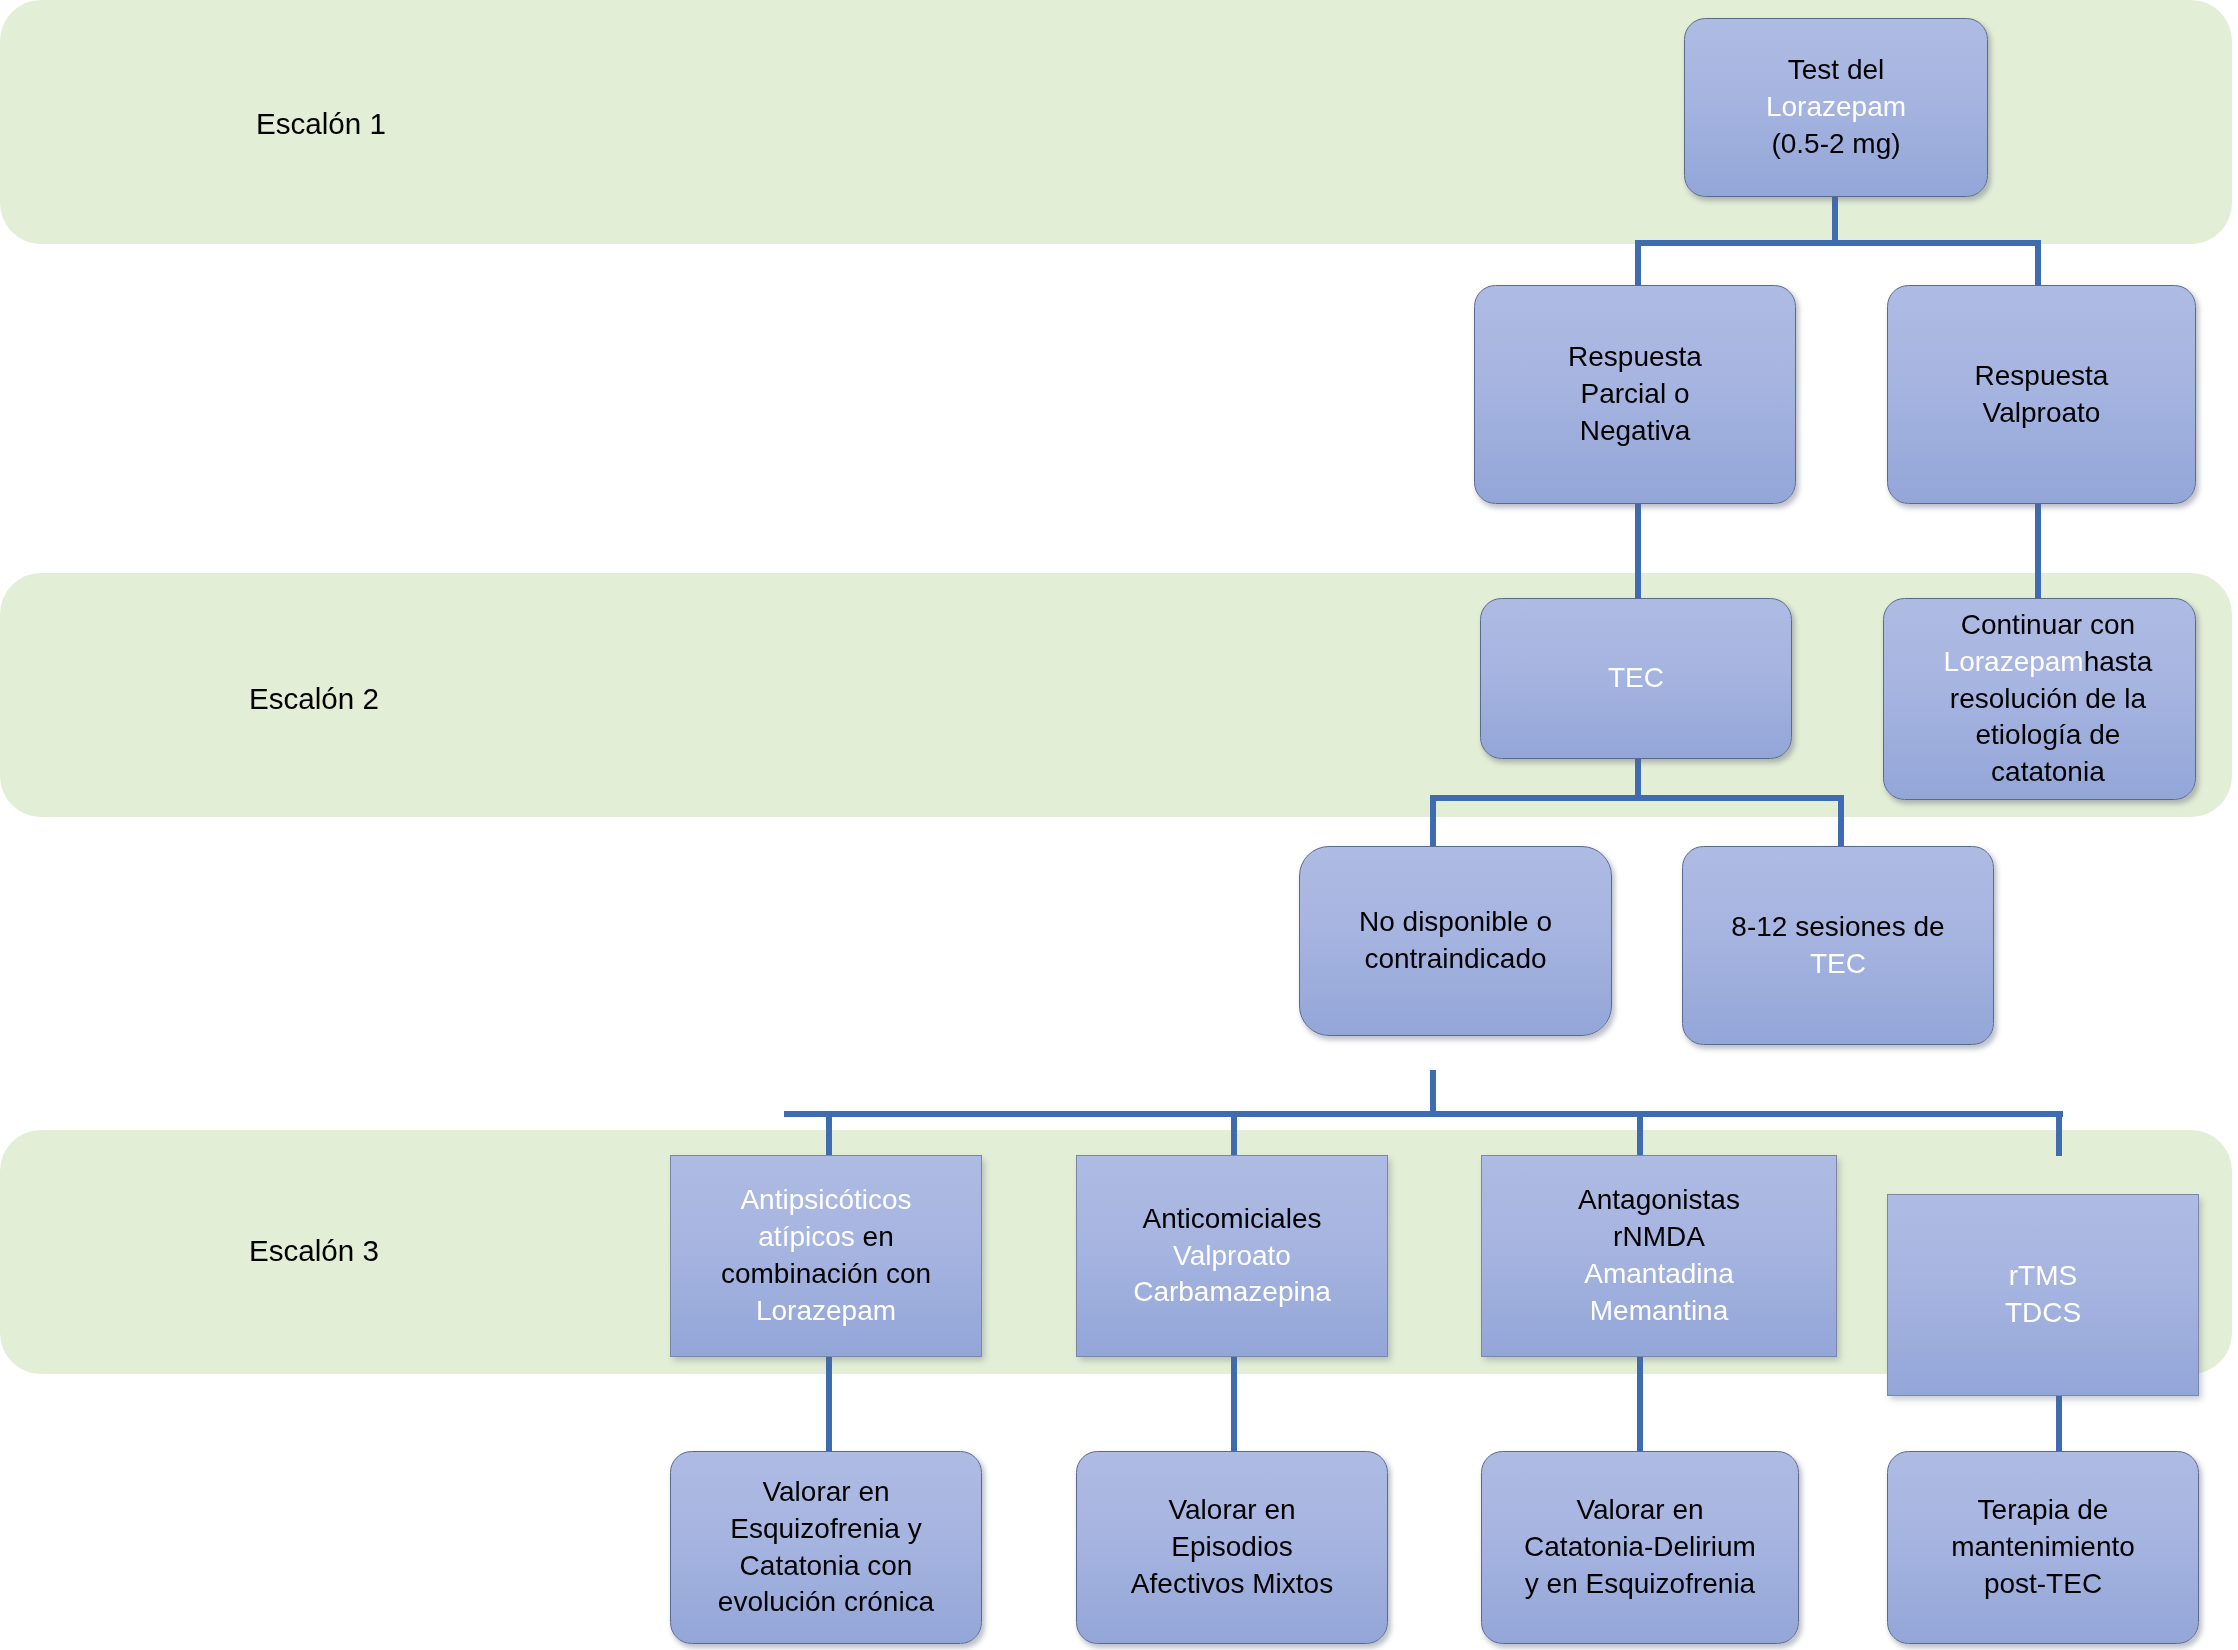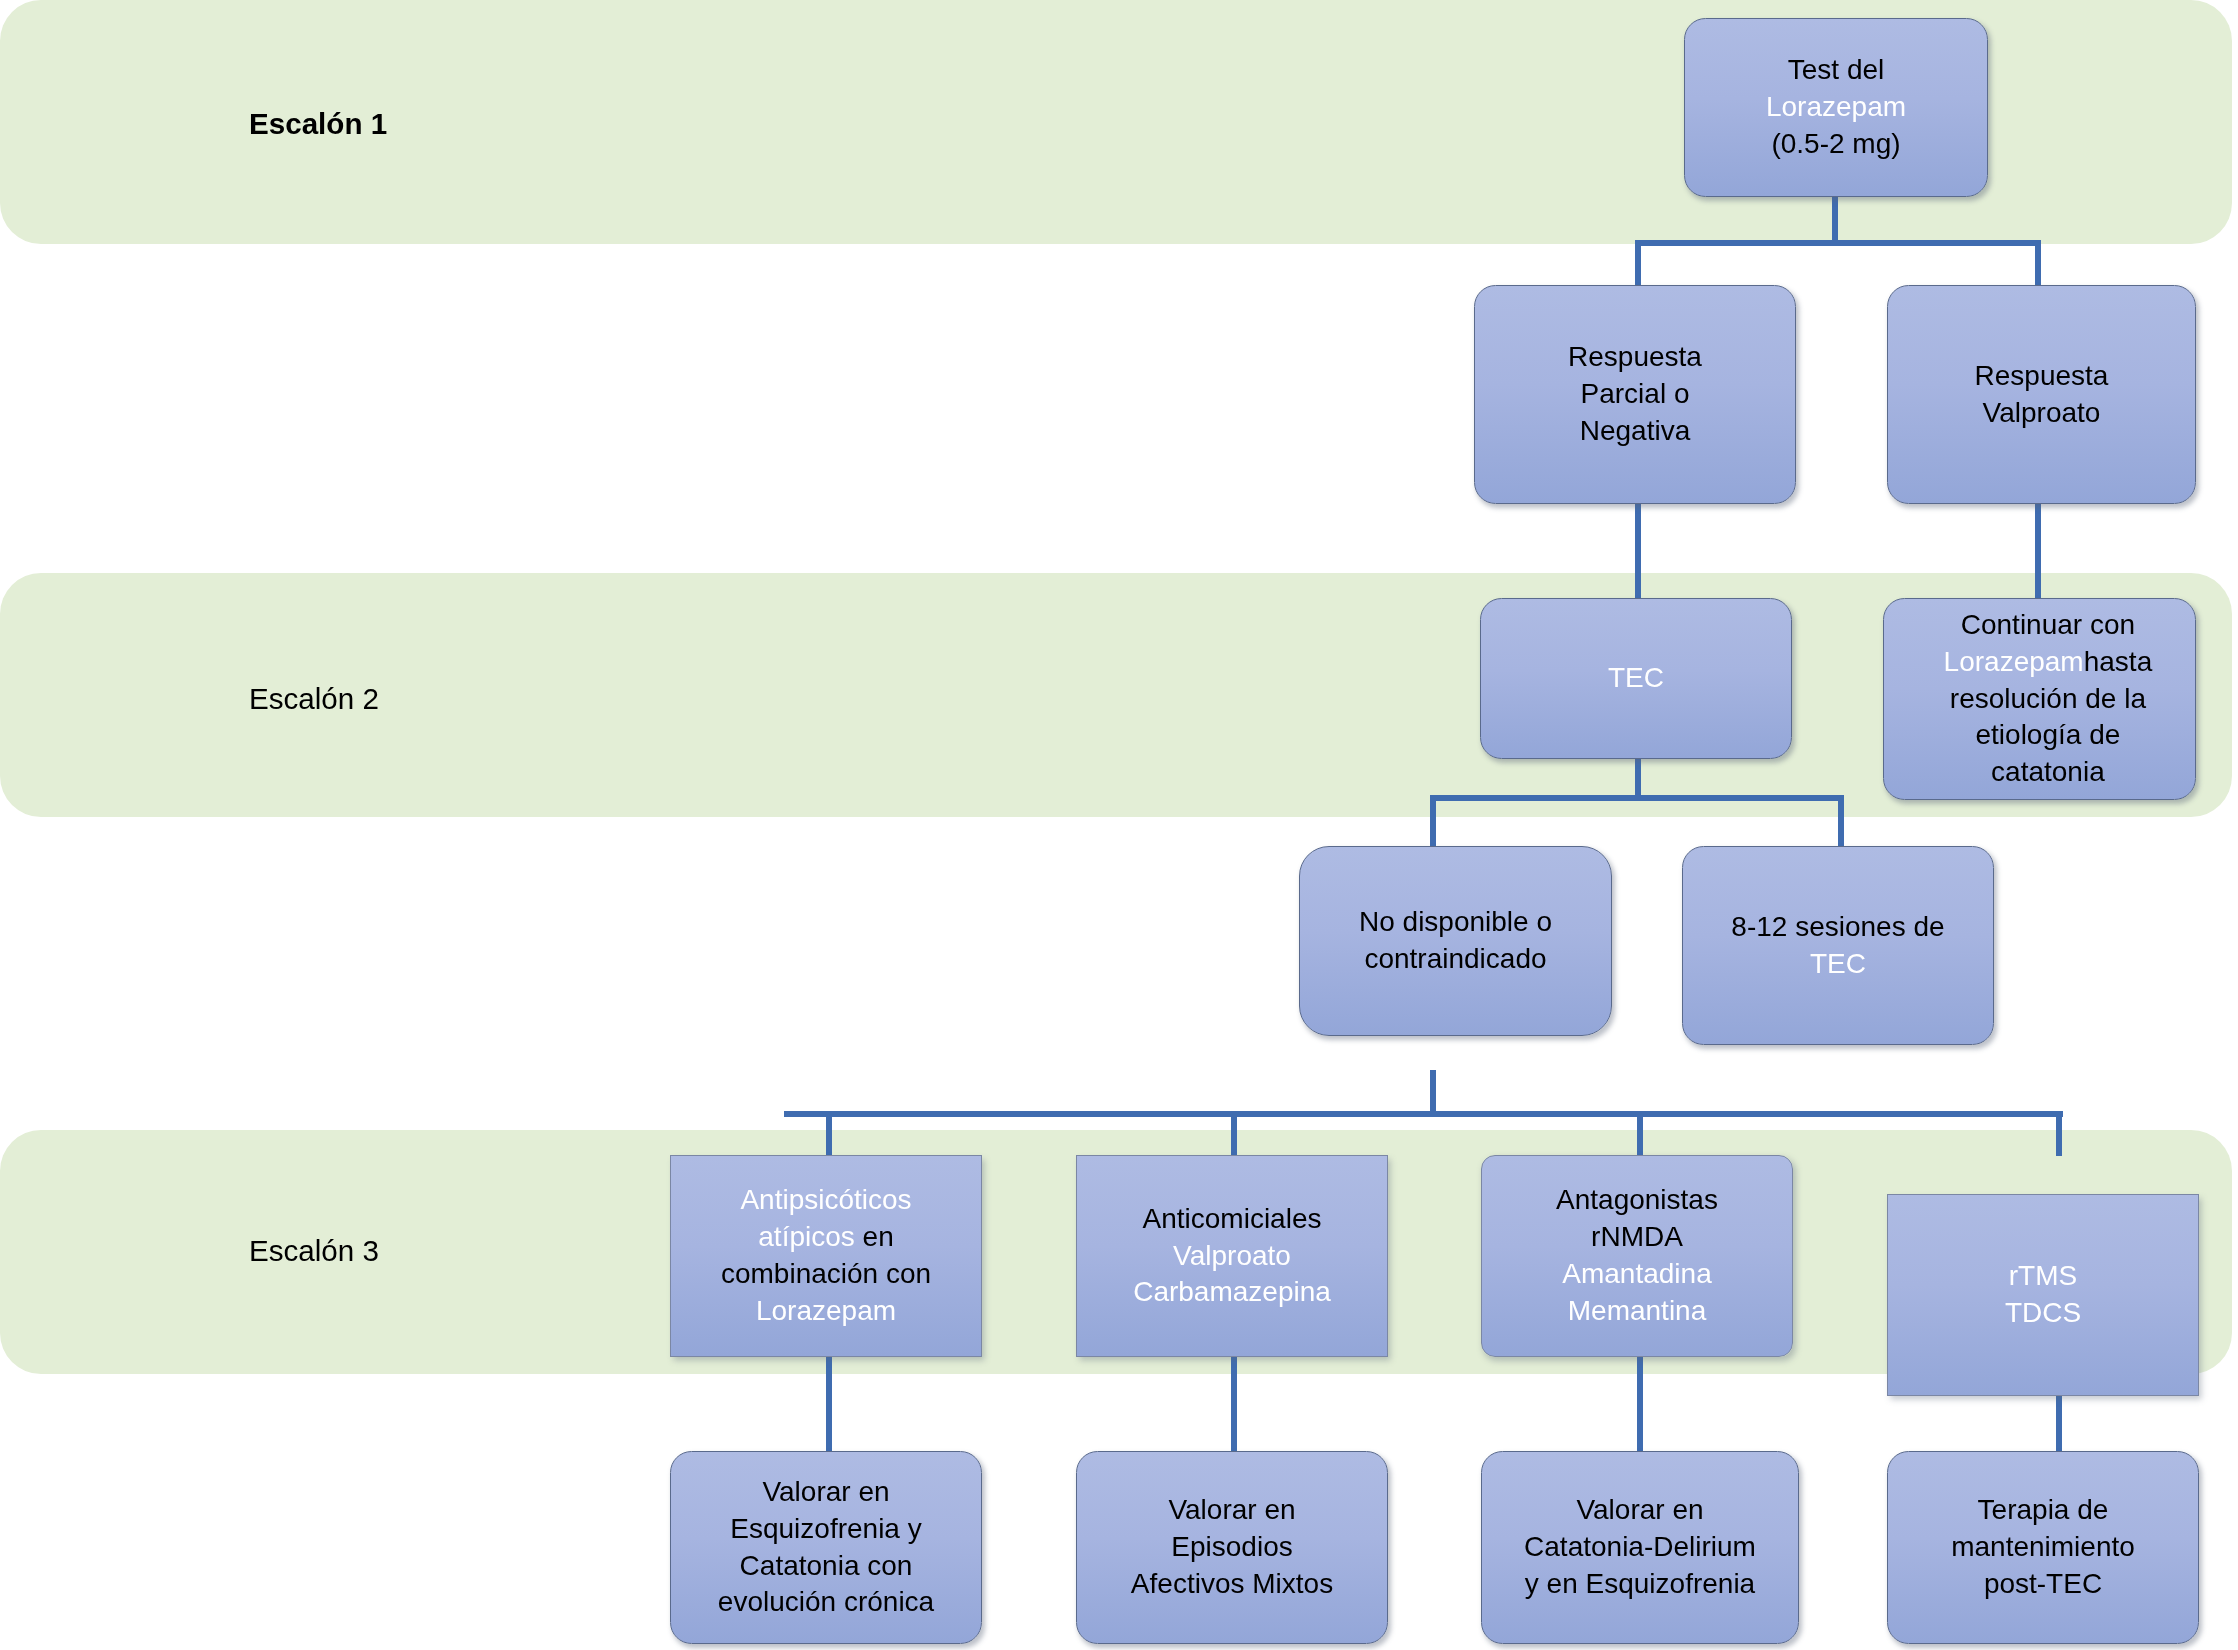--- a/index.html
+++ b/index.html
@@ -70,21 +70,21 @@
 </style>
 </head>
 <body>
 
 <div id="stage">
 
   <div class="band" style="top:0px; height:244px;"></div>
   <div class="band" style="top:573px; height:244px;"></div>
   <div class="band" style="top:1130px; height:244px;"></div>
 
-  <div class="band-label" style="left:249px; top:107px;font-weight:bold;">Escalón 1</div>
+  <div class="band-label" style="left:256px; top:107px;">Escalón 1</div>
   <div class="band-label" style="left:249px; top:682px;">Escalón 2</div>
   <div class="band-label" style="left:249px; top:1234px;">Escalón 3</div>
 
   <div class="line line-v" style="left:1832px; top:195px; height:50px;"></div>
   <div class="line line-h" style="left:1635px; top:240px; width:406px;"></div>
   <div class="line line-v" style="left:1635px; top:240px; height:45px;"></div>
   <div class="line line-v" style="left:2035px; top:240px; height:45px;"></div>
 
   <div class="line line-v" style="left:1635px; top:503px; height:99px;"></div>
 
@@ -175,21 +175,21 @@
   </div>
 
   <div class="node square" style="left:1076px; top:1155px; width:312px; height:202px;">
     <span>
       <span class="ln k">Anticomiciales</span>
       <span class="ln w">Valproato</span>
       <span class="ln w">Carbamazepina</span>
     </span>
   </div>
 
-  <div class="node square" style="left:1481px; top:1155px; width:312px; height:202px;border-radius:14px;">
+  <div class="node square" style="left:1481px; top:1155px; width:356px; height:202px;">
     <span>
       <span class="ln k">Antagonistas</span>
       <span class="ln k">rNMDA</span>
       <span class="ln w">Amantadina</span>
       <span class="ln w">Memantina</span>
     </span>
   </div>
 
   <div class="node square" style="left:1887px; top:1154px; width:312px; height:202px;margin-top:40px;">
     <span>

